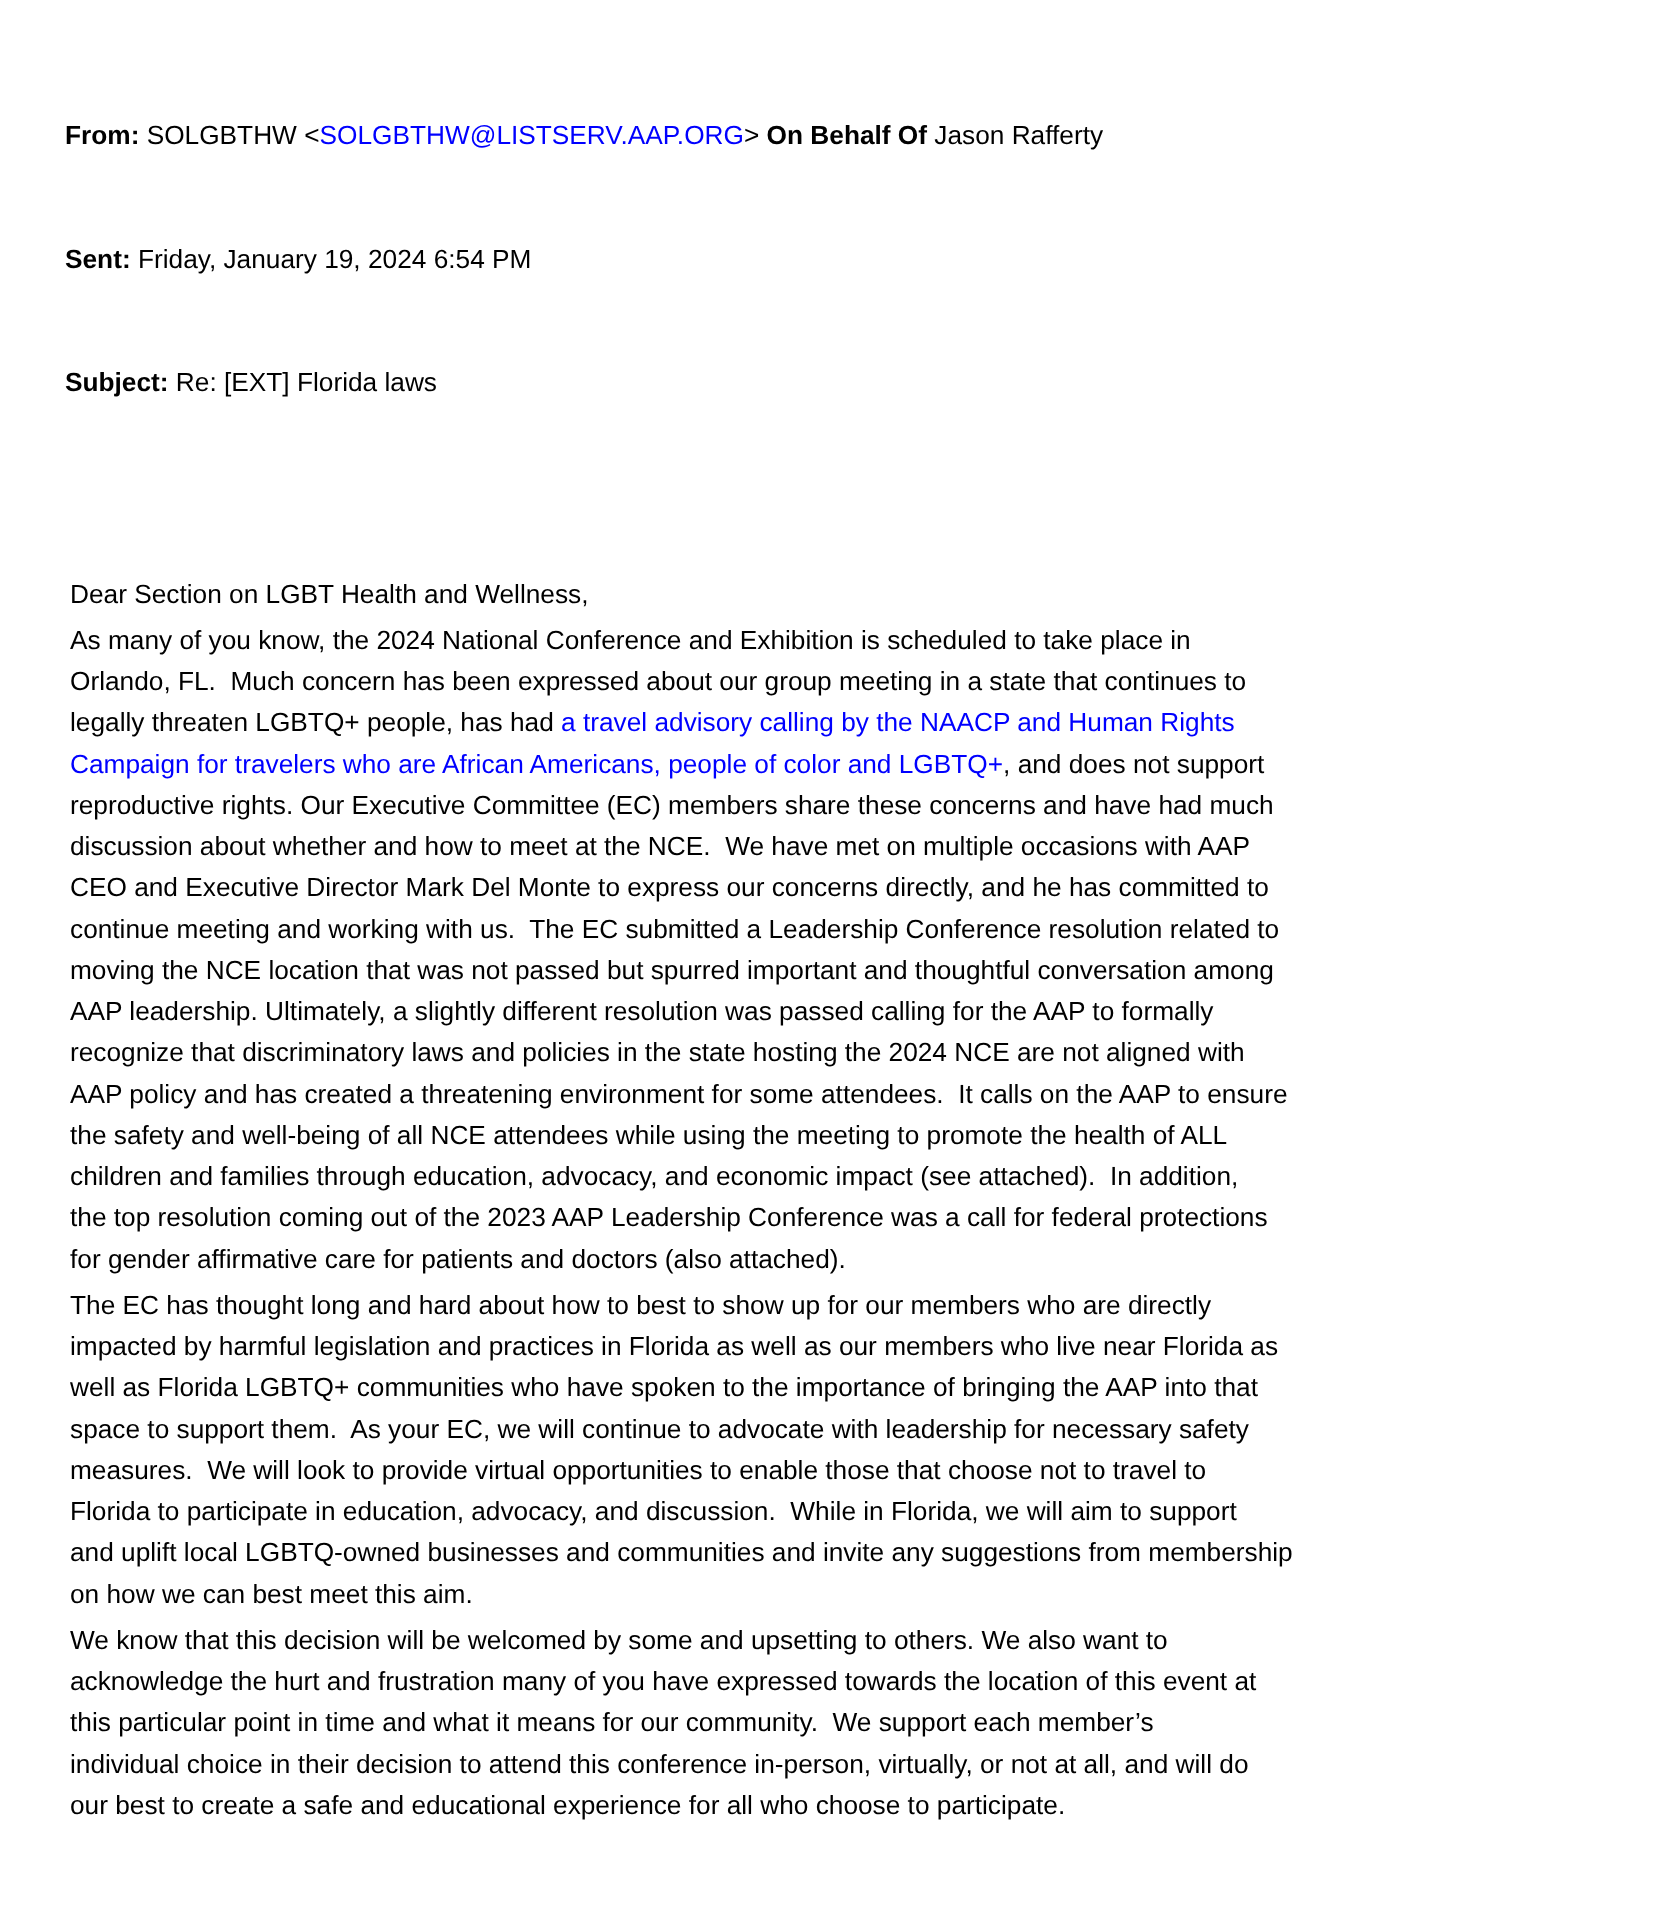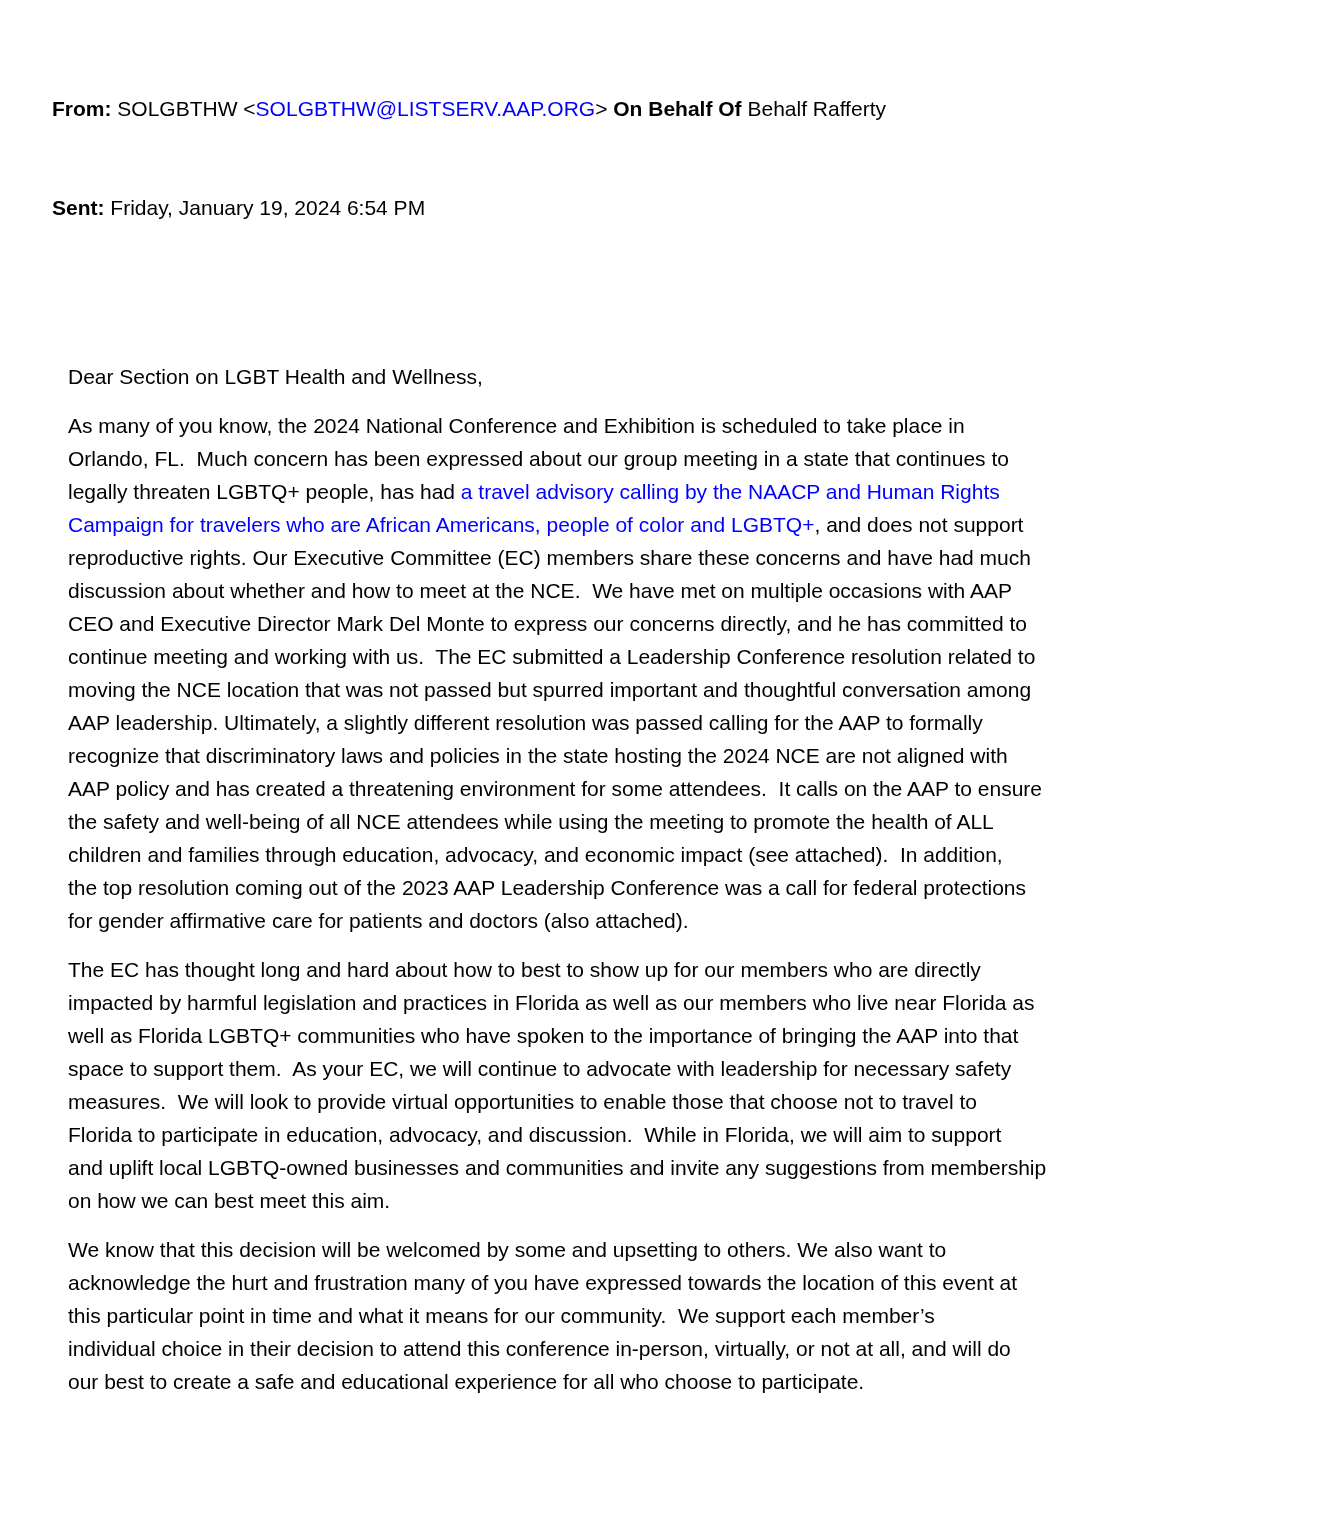--- a/index.html
+++ b/index.html
@@ -23,29 +23,30 @@
   .hrow { margin: 0; }
   .b { font-weight: bold; }
   a.lnk {
     color: var(--link-color, #0000FF);
     cursor: pointer;
   }
   .body {
     margin-top: 70px;
     white-space: pre-wrap;
   }
-  .para { margin: 16px; }
+  .para { margin: 4px; }
 </style>
 </head>
 <body style="background: rgb(255, 255, 255);">
 
 <div class="email">
   <div class="header">
-    <div class="hrow"><span class="b">From:</span><span> SOLGBTHW &lt;</span><a class="lnk">SOLGBTHW@LISTSERV.AAP.ORG</a><span>&gt; </span><span class="b">On Behalf Of</span><span> Behalf Rafferty</span></div>
+    <div class="hrow"><span class="b">From:</span><span> SOLGBTHW &lt;</span><a class="lnk">SOLGBTHW@LISTSERV.AAP.ORG</a><span>&gt; </span><span class="b">On Behalf Of</span><span> Jason Rafferty</span></div>
     <div class="hrow"><span class="b">Sent:</span><span> Friday, January 19, 2024 6:54 PM</span></div>
+    <div class="hrow"><span class="b">Subject:</span><span> Re: [EXT] Florida laws</span></div>
   </div>
 
   <div class="body" id="email-body"><p class="para"><span>Dear Section on LGBT Health and Wellness,</span></p><p class="para"><span>As many of you know, the 2024 National Conference and Exhibition is scheduled to take place in
 Orlando, FL.  Much concern has been expressed about our group meeting in a state that continues to
 legally threaten LGBTQ+ people, has had </span><a class="lnk">a travel advisory calling by the NAACP and Human Rights
 Campaign for travelers who are African Americans, people of color and LGBTQ+</a><span>, and does not support
 reproductive rights. Our Executive Committee (EC) members share these concerns and have had much
 discussion about whether and how to meet at the NCE.  We have met on multiple occasions with AAP
 CEO and Executive Director Mark Del Monte to express our concerns directly, and he has committed to
 continue meeting and working with us.  The EC submitted a Leadership Conference resolution related to

